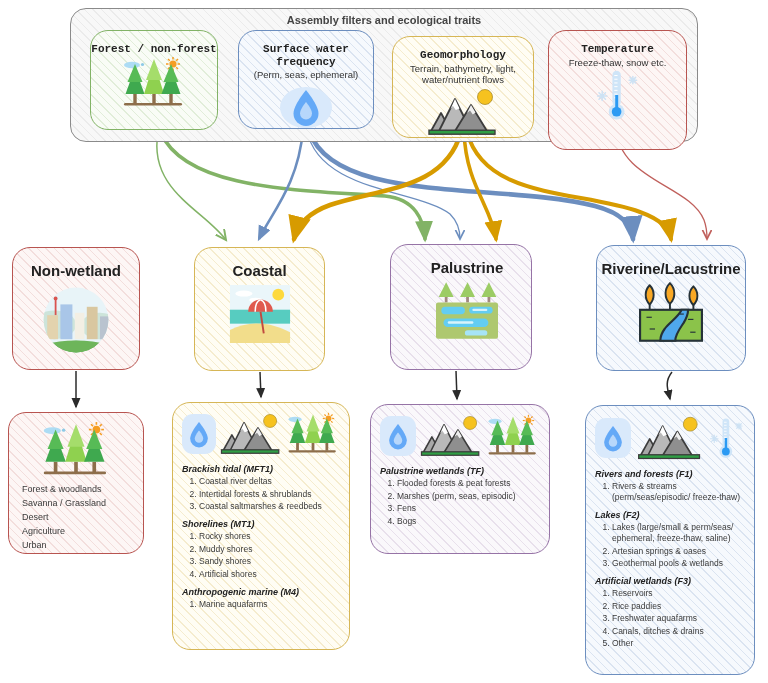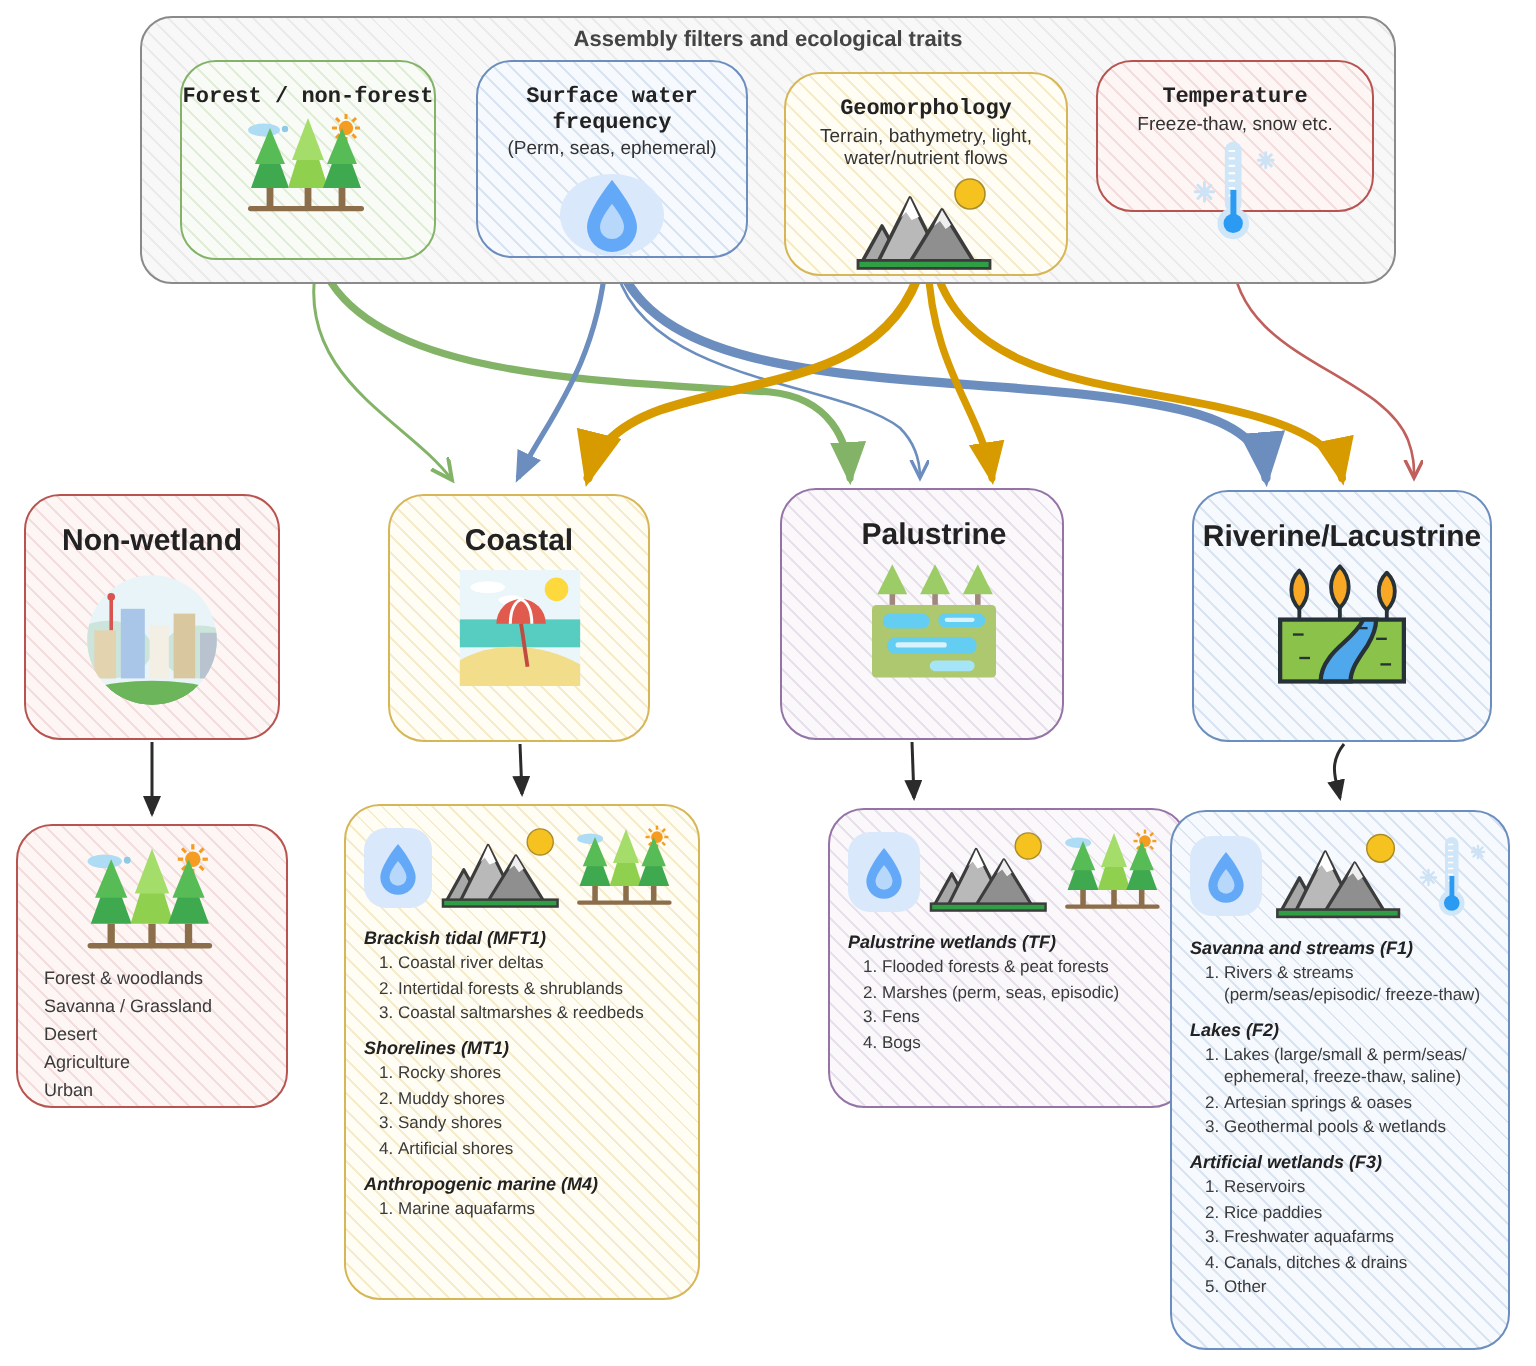--- a/index.html
+++ b/index.html
@@ -139,21 +139,21 @@
         <polygon points="6,45 16,27 26,45" fill="#a8a8a8" stroke="#3c3c3c" stroke-width="1.8" stroke-linejoin="round"></polygon>
         <polygon points="14,45 30,13 46,45" fill="#b9b9b9" stroke="#3c3c3c" stroke-width="1.8" stroke-linejoin="round"></polygon>
         <polygon points="30,13 25.5,23 28,20 30.8,24 34.5,22.5" fill="#ffffff"></polygon>
         <polygon points="30,45 46,19 62,45" fill="#8f8f8f" stroke="#3c3c3c" stroke-width="1.8" stroke-linejoin="round"></polygon>
         <polygon points="46,19 42,27 45,24.5 47.8,28.5 50.5,26.5" fill="#efefef"></polygon>
         <rect x="4" y="44.2" width="66" height="4" fill="#2f9e44" stroke="#3c3c3c" stroke-width="1.4"></rect>
       </svg>
     </span>
   </div>
 
-  <div class="box h-red filter-box" style="left:548px;top:30px;width:139px;height:76px;">
+  <div class="box h-red filter-box" style="left:548px;top:30px;width:139px;height:120px;">
     <div class="filter-title">Temperature</div>
     <div class="filter-sub">Freeze-thaw, snow etc.</div>
     <span class="icon" style="margin-top:1px;">
       <svg width="48" height="52" viewBox="0 0 48 56">
         <g stroke="#cde2f4" stroke-width="1.6" stroke-linecap="round">
           <path d="M7,24 l0,10 M2,29 l10,0 M3.5,25.5 l7,7 M10.5,25.5 l-7,7"></path>
           <path d="M40,8 l0,8 M36,12 l8,0 M37,9 l6,6 M43,9 l-6,6"></path>
         </g>
         <rect x="18" y="2" width="9" height="38" rx="4.5" fill="#cfe5f8"></rect>
         <g stroke="#ffffff" stroke-width="1.1">
@@ -364,21 +364,21 @@
       <li>Muddy shores</li>
       <li>Sandy shores</li>
       <li>Artificial shores</li>
     </ol>
     <div class="sec-header">Anthropogenic marine (M4)</div>
     <ol>
       <li>Marine aquafarms</li>
     </ol>
   </div>
 
-  <div class="box h-purple detail-box" style="left:370px;top:404px;width:180px;height:150px;margin-left:44px;">
+  <div class="box h-purple detail-box" style="left:370px;top:404px;width:180px;height:150px;">
     <div class="detail-icons" style="justify-content:flex-start;gap:2px;">
       <span class="icon drop-wrap drop-sq">
         <svg width="24" height="28" viewBox="0 0 34 38">
             <path d="M17,2 C17,2 4.5,17 4.5,25.5 a12.5,12.5 0 0 0 25,0 C29.5,17 17,2 17,2 Z" fill="#64a9f7"></path>
             <path d="M17,14 C17,14 11,21 11,25.5 a6,6 0 0 0 12,0 C23,21 17,14 17,14 Z" fill="#b7d7fb"></path>
           </svg>
       </span>
       <span class="icon">
         <svg width="66" height="46" viewBox="0 0 76 52">
           <circle cx="60" cy="11" r="7.5" fill="#f6c21f" stroke="#a98c2a" stroke-width="0.8"></circle>
@@ -460,21 +460,21 @@
               <line x1="20" y1="23" x2="23.5" y2="23"></line>
               <line x1="20" y1="27" x2="23.5" y2="27"></line>
               <line x1="20" y1="31" x2="23.5" y2="31"></line>
             </g>
           <circle cx="22.5" cy="46" r="8.5" fill="#cfe5f8"></circle>
           <rect x="21" y="28" width="3.2" height="18" fill="#2b9af3"></rect>
           <circle cx="22.5" cy="46" r="5.2" fill="#2b9af3"></circle>
         </svg>
       </span>
     </div>
-    <div class="sec-header">Savanna and streams (F1)</div>
+    <div class="sec-header">Rivers and forests (F1)</div>
     <ol>
       <li>Rivers &amp; streams (perm/seas/episodic/ freeze-thaw)</li>
     </ol>
     <div class="sec-header">Lakes (F2)</div>
     <ol>
       <li>Lakes (large/small &amp; perm/seas/ ephemeral, freeze-thaw, saline)</li>
       <li>Artesian springs &amp; oases</li>
       <li>Geothermal pools &amp; wetlands</li>
     </ol>
     <div class="sec-header">Artificial wetlands (F3)</div>

